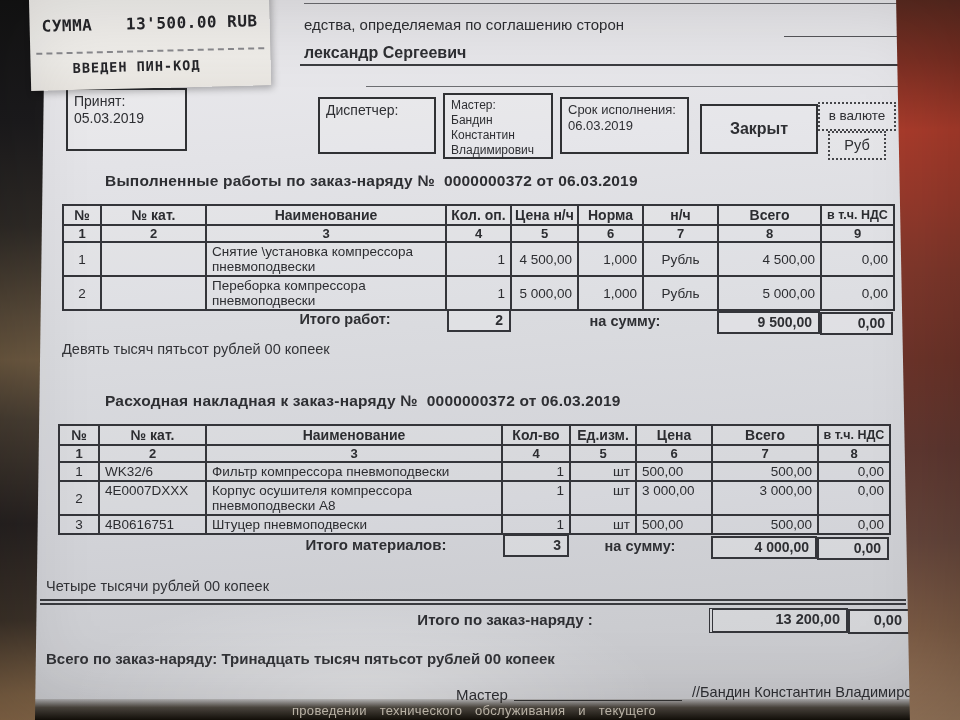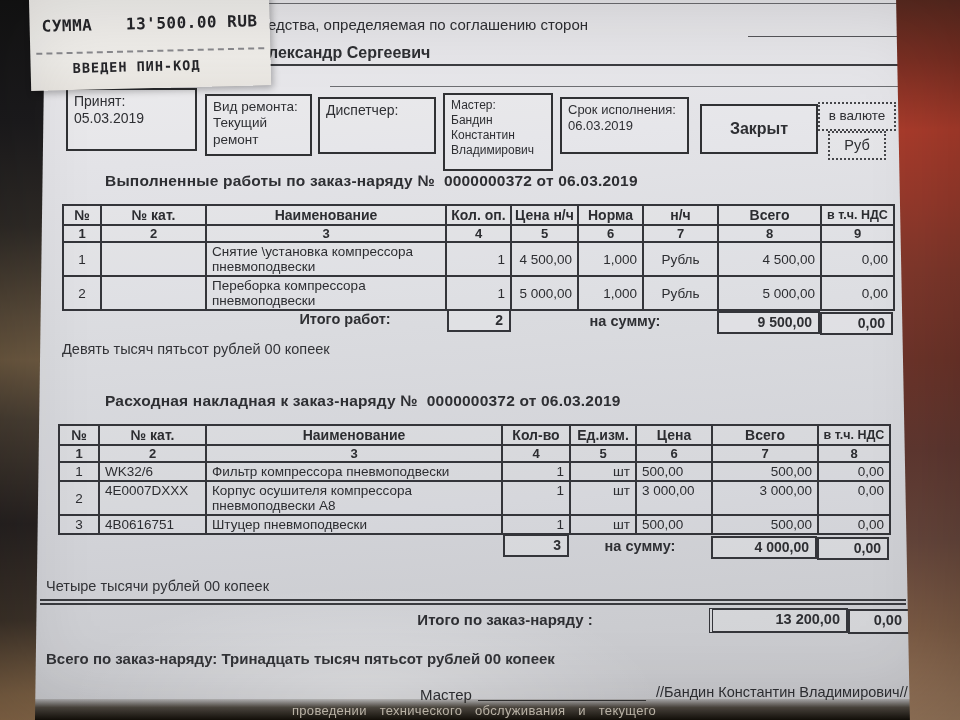--- a/index.html
+++ b/index.html
@@ -9,21 +9,21 @@
   .photo { position:absolute; inset:0; overflow:hidden; }
 
   
   .paper {
     position:absolute; inset:0;
     background:
       radial-gradient(ellipse 420px 160px at 38% 97%, rgba(255,255,255,.35), rgba(255,255,255,0) 70%),
       linear-gradient(176deg, #ecebee 0%, #e3e3e7 22%, #dadbdf 45%, #d2d3d8 68%, #cbccd0 85%, #c6c6ca 100%);
     color:#2e2f33;
   }
-  .abs { position:absolute; }
+  .abs { position:absolute;margin-left:36px; }
   .pre { white-space:pre-wrap; }
   .b { font-weight:bold; }
   .rule { border-bottom:2px solid #3c3d41; height:0; }
   .rule-thin { border-bottom:1.5px solid #6d6e72; height:0; }
 
   
   .hbox { position:absolute; border:2.5px solid #303134; padding:3px 6px; font-size:14px; line-height:1.22; background:rgba(255,255,255,.12); }
   .hbox-dotted { position:absolute; border:2px dotted #45464a; text-align:center; background:rgba(255,255,255,.10); }
 
   .sec-title { position:absolute; font-weight:bold; font-size:15.5px; letter-spacing:.2px; }
@@ -82,32 +82,28 @@
 
   <div class="paper">
 
     <div class="abs rule-thin" style="left:268px; top:3px; width:644px;"></div>
     <div class="abs" style="left:268px; top:16px; font-size:15px;">едства, определяемая по соглашению сторон</div>
     <div class="abs" style="left:748px; top:36px; width:162px; border-bottom:1.5px solid #55565a;"></div>
     <div class="abs b" style="left:268px; top:44px; font-size:16px;">лександр Сергеевич</div>
     <div class="abs rule" style="left:264px; top:64px; width:646px;"></div>
     <div class="abs rule-thin" style="left:330px; top:86px; width:578px;"></div>
 
-    <div class="hbox" style="left:66px; top:88px; width:131px; height:63px;">
+    <div class="hbox" style="left:66px; top:88px; width:121px; height:63px;">
       <div>Принят:</div>
       <div>05.03.2019</div>
     </div>
-    <div class="hbox" style="left:205px; top:94px; width:107px; height:62px; font-size:13.5px;">
-      <div>Вид ремонта:</div>
-      <div>Текущий ремонт</div>
-    </div>
     <div class="hbox" style="left:318px; top:97px; width:118px; height:57px;">
       <div>Диспетчер:</div>
     </div>
-    <div class="hbox" style="left:443px; top:93px; width:110px; height:78px; font-size:12px; line-height:1.25;">
+    <div class="hbox" style="left:443px; top:93px; width:110px; height:66px; font-size:12px; line-height:1.25;">
       <div>Мастер:</div>
       <div>Бандин Константин Владимирович</div>
     </div>
     <div class="hbox" style="left:560px; top:97px; width:129px; height:57px; font-size:13px;">
       <div>Срок исполнения:</div>
       <div>06.03.2019</div>
     </div>
     <div class="hbox b" style="left:700px; top:104px; width:118px; height:50px; font-size:16px; display:flex; align-items:center; justify-content:center;">
       <span>Закрыт</span>
     </div>
@@ -248,20 +244,21 @@
         <td class="l">Штуцер пневмоподвески</td>
         <td class="r">1</td>
         <td class="r">шт</td>
         <td class="l">500,00</td>
         <td class="r">500,00</td>
         <td class="r">0,00</td>
       </tr>
     </tbody>
       </table>
 
+    <div class="tot-label" style="left:251px; top:536px; width:250px; font-size:15px;">Итого материалов:</div>
     <div class="tot-box" style="left:503px; top:534px; width:66px; height:23px;">3</div>
     <div class="tot-label" style="left:571px; top:538px; width:138px; text-align:center;">на сумму:</div>
     <div class="tot-box" style="left:711px; top:536px; width:106px; height:23px;">4 000,00</div>
     <div class="tot-box" style="left:817px; top:537px; width:72px; height:23px;">0,00</div>
 
     <div class="words" style="left:46px; top:578px;">Четыре тысячи рублей 00 копеек</div>
 
     <div class="dbl-rule" style="left:40px; top:599px; width:866px;"></div>
 
     <div class="tot-label" style="left:305px; top:611px; width:400px; font-size:15px;">Итого по заказ-наряду :</div>

